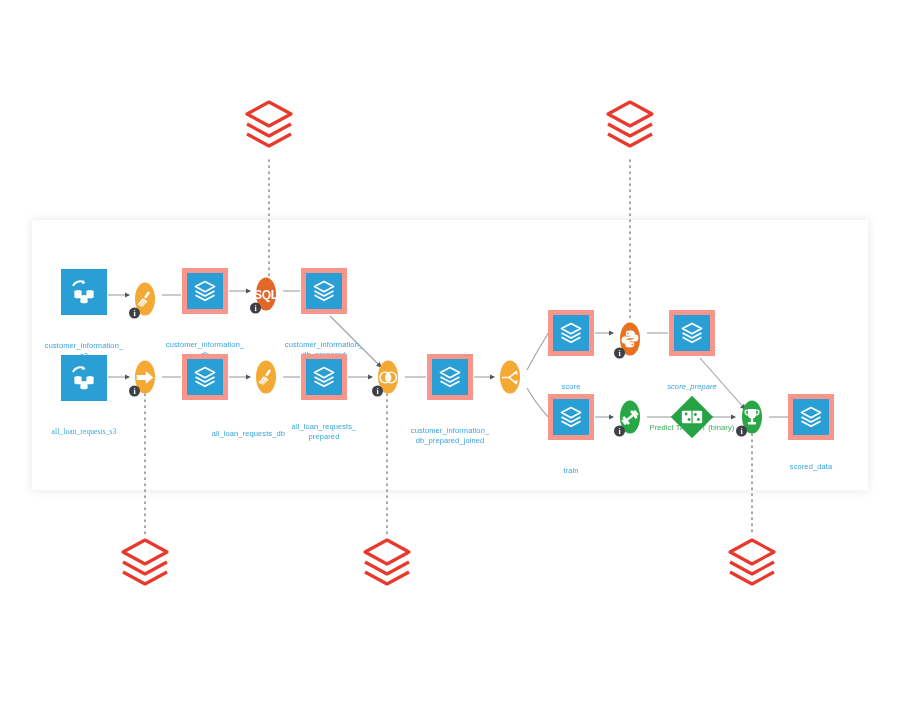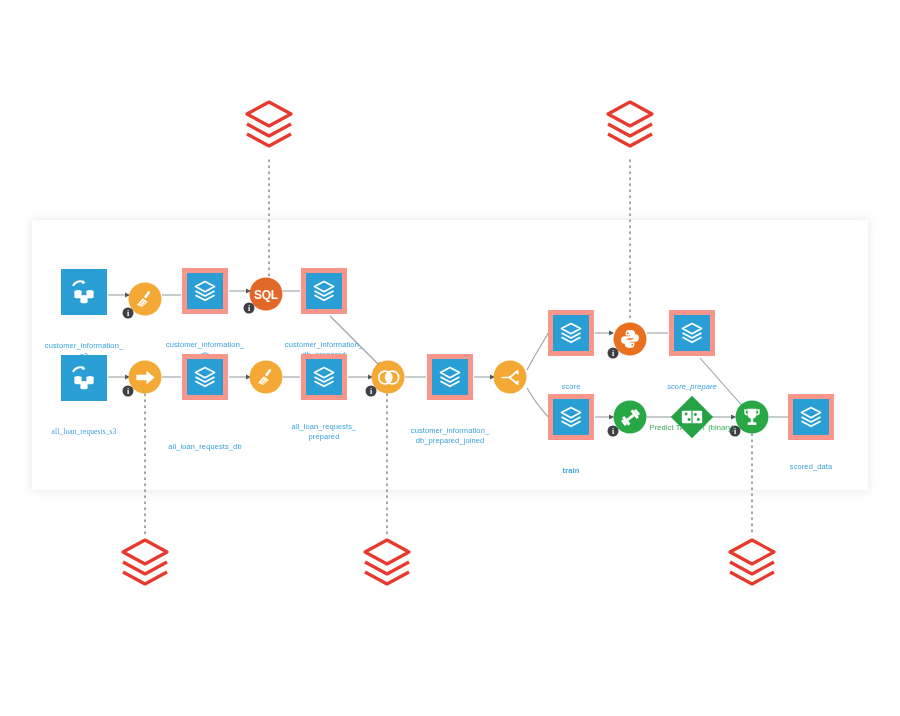--- a/index.html
+++ b/index.html
@@ -75,21 +75,21 @@
     height: 36px;
     background: #2a9fd6;
     display: flex;
     align-items: center;
     justify-content: center;
   }
   .ds-inner.big { width: 46px; height: 46px; }
 
   
   .recipe {
-    width: 33px;
+    width: 20px;
     height: 33px;
     border-radius: 50%;
     display: flex;
     align-items: center;
     justify-content: center;
     position: relative;
   }
   .recipe.orange    { background: #f5a935; }
   .recipe.deeporange{ background: #e8701e; }
   .recipe.sql       { background: #e2682a; }
@@ -332,21 +332,21 @@
           <svg width="24" height="24" viewBox="0 0 24 24" xmlns="http://www.w3.org/2000/svg">
             <g fill="none" stroke="#ffffff" stroke-width="1.7" stroke-linejoin="round">
               <path d="M12 2.5 L21.5 7.6 L12 12.7 L2.5 7.6 Z"></path>
               <path d="M2.5 12 L12 17 L21.5 12"></path>
               <path d="M2.5 16.3 L12 21.3 L21.5 16.3"></path>
             </g>
           </svg>
         </div>
       </div>
     </div>
-    <div class="node-label lbl-dataset" style="top:43px;">all_loan_requests_db</div>
+    <div class="node-label lbl-dataset" style="top:30px;text-align:right;">all_loan_requests_db</div>
   </div>
 
   <div class="node" style="left:324px; top:377px;">
     <div class="node-art">
       <div class="ds-frame">
         <div class="ds-inner">
           <svg width="24" height="24" viewBox="0 0 24 24" xmlns="http://www.w3.org/2000/svg">
             <g fill="none" stroke="#ffffff" stroke-width="1.7" stroke-linejoin="round">
               <path d="M12 2.5 L21.5 7.6 L12 12.7 L2.5 7.6 Z"></path>
               <path d="M2.5 12 L12 17 L21.5 12"></path>
@@ -419,21 +419,21 @@
           <svg width="24" height="24" viewBox="0 0 24 24" xmlns="http://www.w3.org/2000/svg">
             <g fill="none" stroke="#ffffff" stroke-width="1.7" stroke-linejoin="round">
               <path d="M12 2.5 L21.5 7.6 L12 12.7 L2.5 7.6 Z"></path>
               <path d="M2.5 12 L12 17 L21.5 12"></path>
               <path d="M2.5 16.3 L12 21.3 L21.5 16.3"></path>
             </g>
           </svg>
         </div>
       </div>
     </div>
-    <div class="node-label lbl-dataset" style="top:27px;font-weight:bold;">train</div>
+    <div class="node-label lbl-dataset" style="top:27px;">train</div>
   </div>
 
   <div class="node" style="left:811px; top:417px;">
     <div class="node-art">
       <div class="ds-frame">
         <div class="ds-inner">
           <svg width="24" height="24" viewBox="0 0 24 24" xmlns="http://www.w3.org/2000/svg">
             <g fill="none" stroke="#ffffff" stroke-width="1.7" stroke-linejoin="round">
               <path d="M12 2.5 L21.5 7.6 L12 12.7 L2.5 7.6 Z"></path>
               <path d="M2.5 12 L12 17 L21.5 12"></path>

